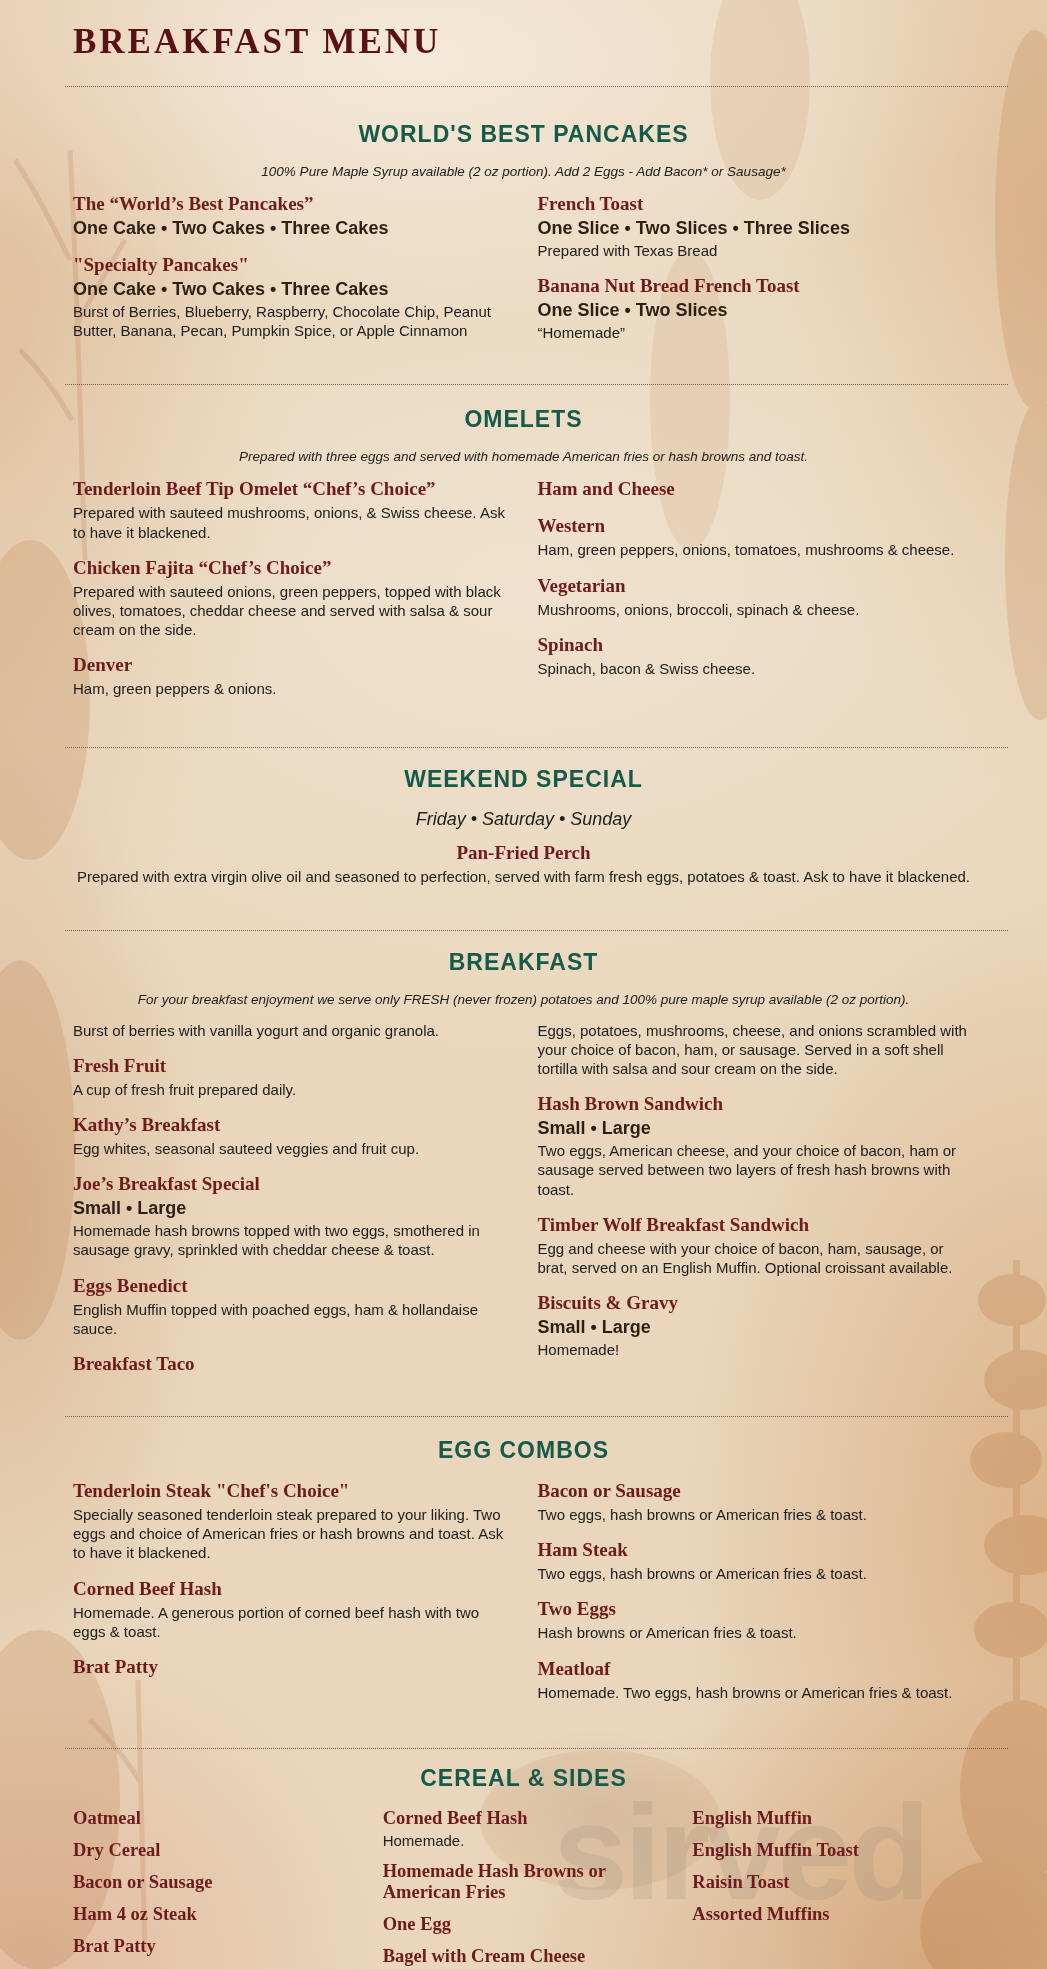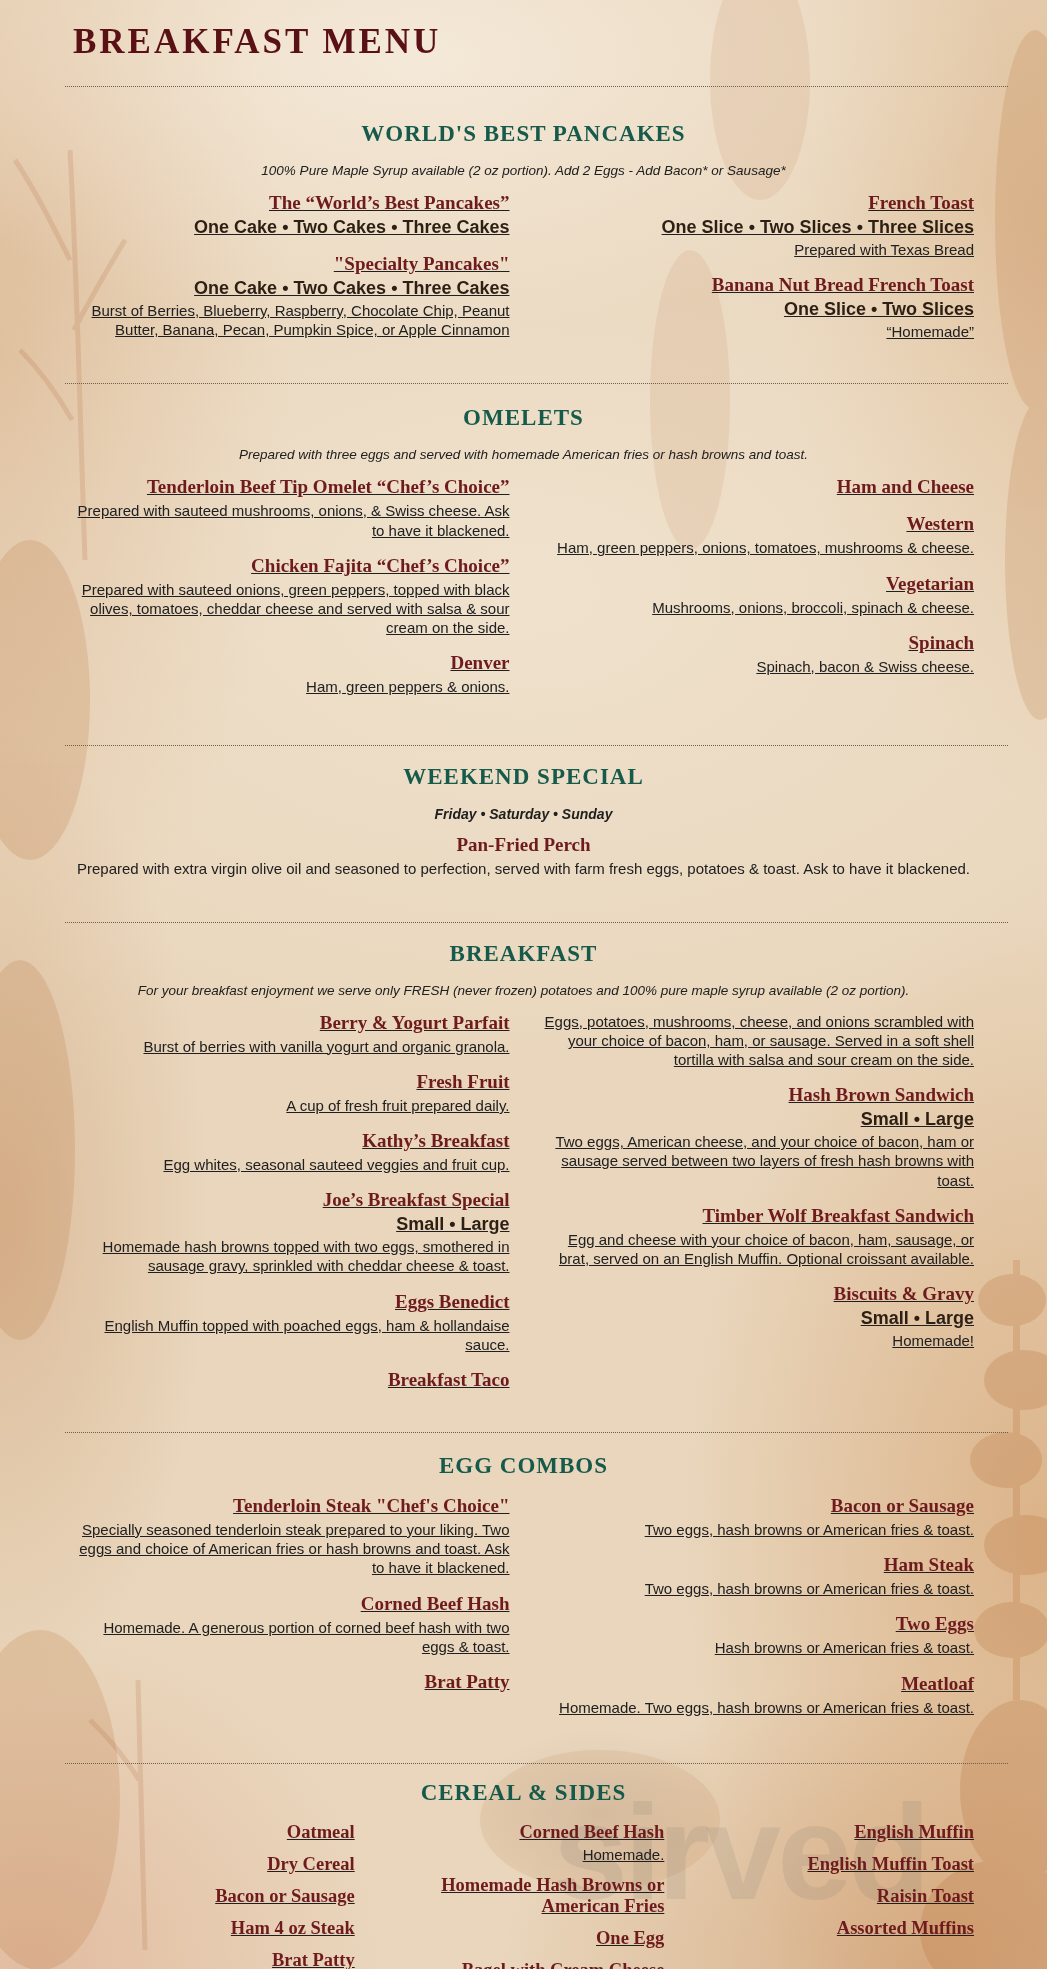--- a/index.html
+++ b/index.html
@@ -31,27 +31,27 @@
   .page-title{
     margin:0 0 24px;
     font-family:"Liberation Serif", serif;
     font-size:35px;font-weight:bold;letter-spacing:3px;
     color:#5a1115;
   }
   .divider{border-top:1px dotted #6f5f4b;margin-left:-8px;margin-right:-34px;height:0;}
   .sec{text-align:center;}
   .sec-h{
     margin:0 0 16px;
-    font-family:Liberation Serif, serif;
+    font-family:Liberation Sans, sans-serif;
     font-size:23px;font-weight:bold;letter-spacing:1px;
     color:#155a4a;
   }
   .sec-sub{margin:0 0 14px;font-size:13.5px;font-style:italic;color:#20201f;}
-  .sec-sub.bold{font-weight:bold;font-size:14px;}
-  .cols{display:flex;gap:28px;text-align:right;text-decoration:underline;}
+  .sec-sub.bold{font-weight:normal;font-size:18px;}
+  .cols{display:flex;gap:28px;text-align:left;}
   .col{flex:1;min-width:0;}
   .item{margin-bottom:15px;}
   .i-title{
     font-family:"Liberation Serif", serif;
     font-size:19px;font-weight:bold;color:#6e1b1e;
     margin-bottom:3px;
   }
   .i-opts{font-size:18px;font-weight:bold;color:#2d1f14;margin-bottom:2px;}
   .i-desc{font-size:15px;line-height:1.28;color:#202020;}
   .sec-pancakes{padding-top:34px;padding-bottom:27px;}
@@ -188,21 +188,20 @@
     </section>
 
     <div class="divider"></div>
 
     <section class="sec sec-breakfast">
       <h2 class="sec-h">BREAKFAST</h2>
       <p class="sec-sub">For your breakfast enjoyment we serve only FRESH (never frozen) potatoes and 100% pure maple syrup available (2 oz portion).</p>
       <div class="cols">
         <div class="col">
           <div class="item">
-            <div class="i-title">Berry &amp; Yogurt Parfait</div>
             <div class="i-desc">Burst of berries with vanilla yogurt and organic granola.</div>
           </div>
           <div class="item">
             <div class="i-title">Fresh Fruit</div>
             <div class="i-desc">A cup of fresh fruit prepared daily.</div>
           </div>
           <div class="item">
             <div class="i-title">Kathy’s Breakfast</div>
             <div class="i-desc">Egg whites, seasonal sauteed veggies and fruit cup.</div>
           </div>

